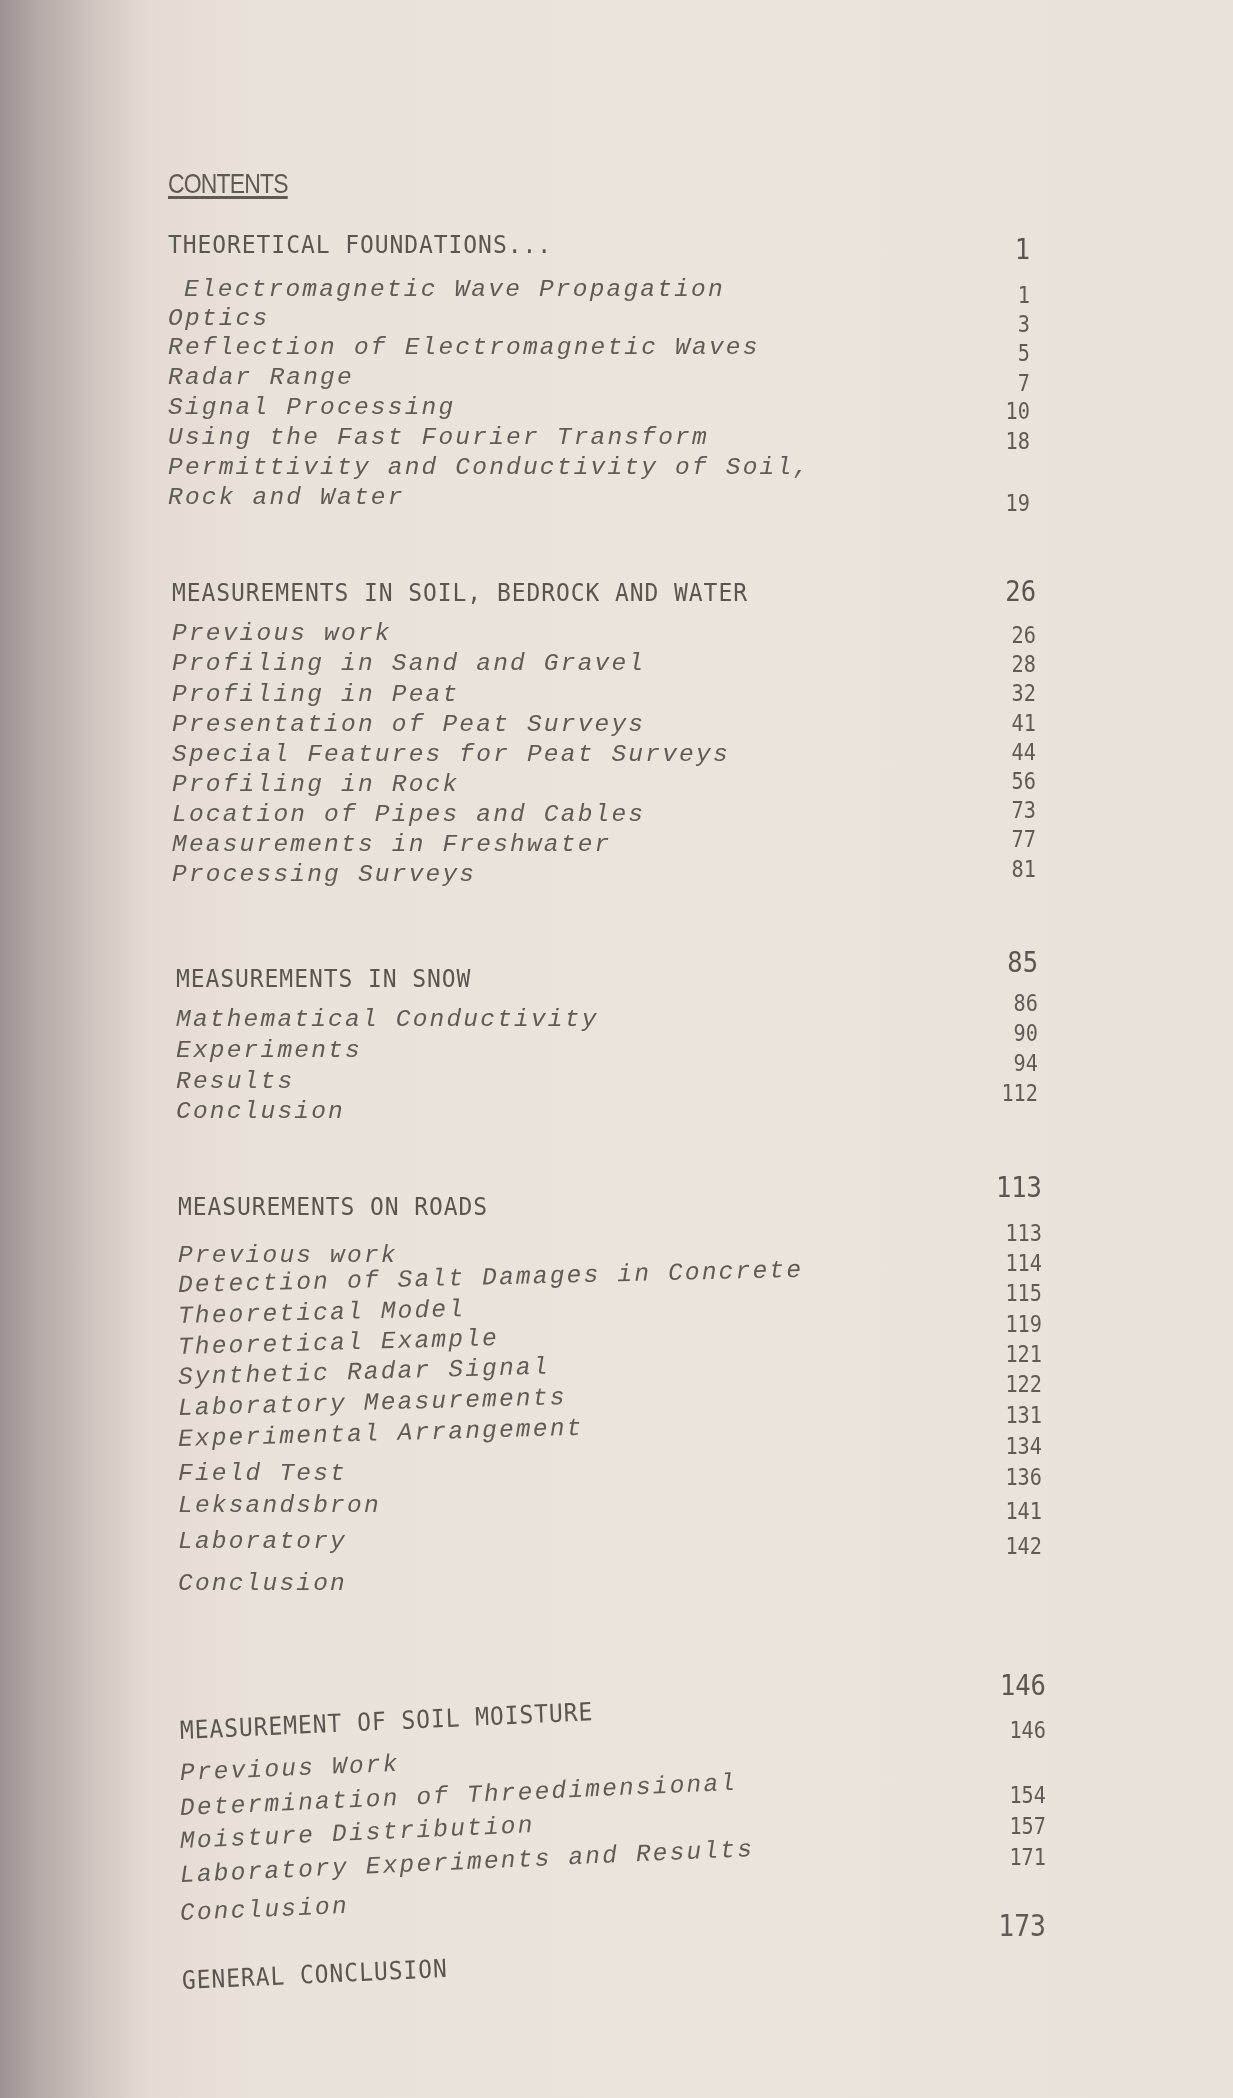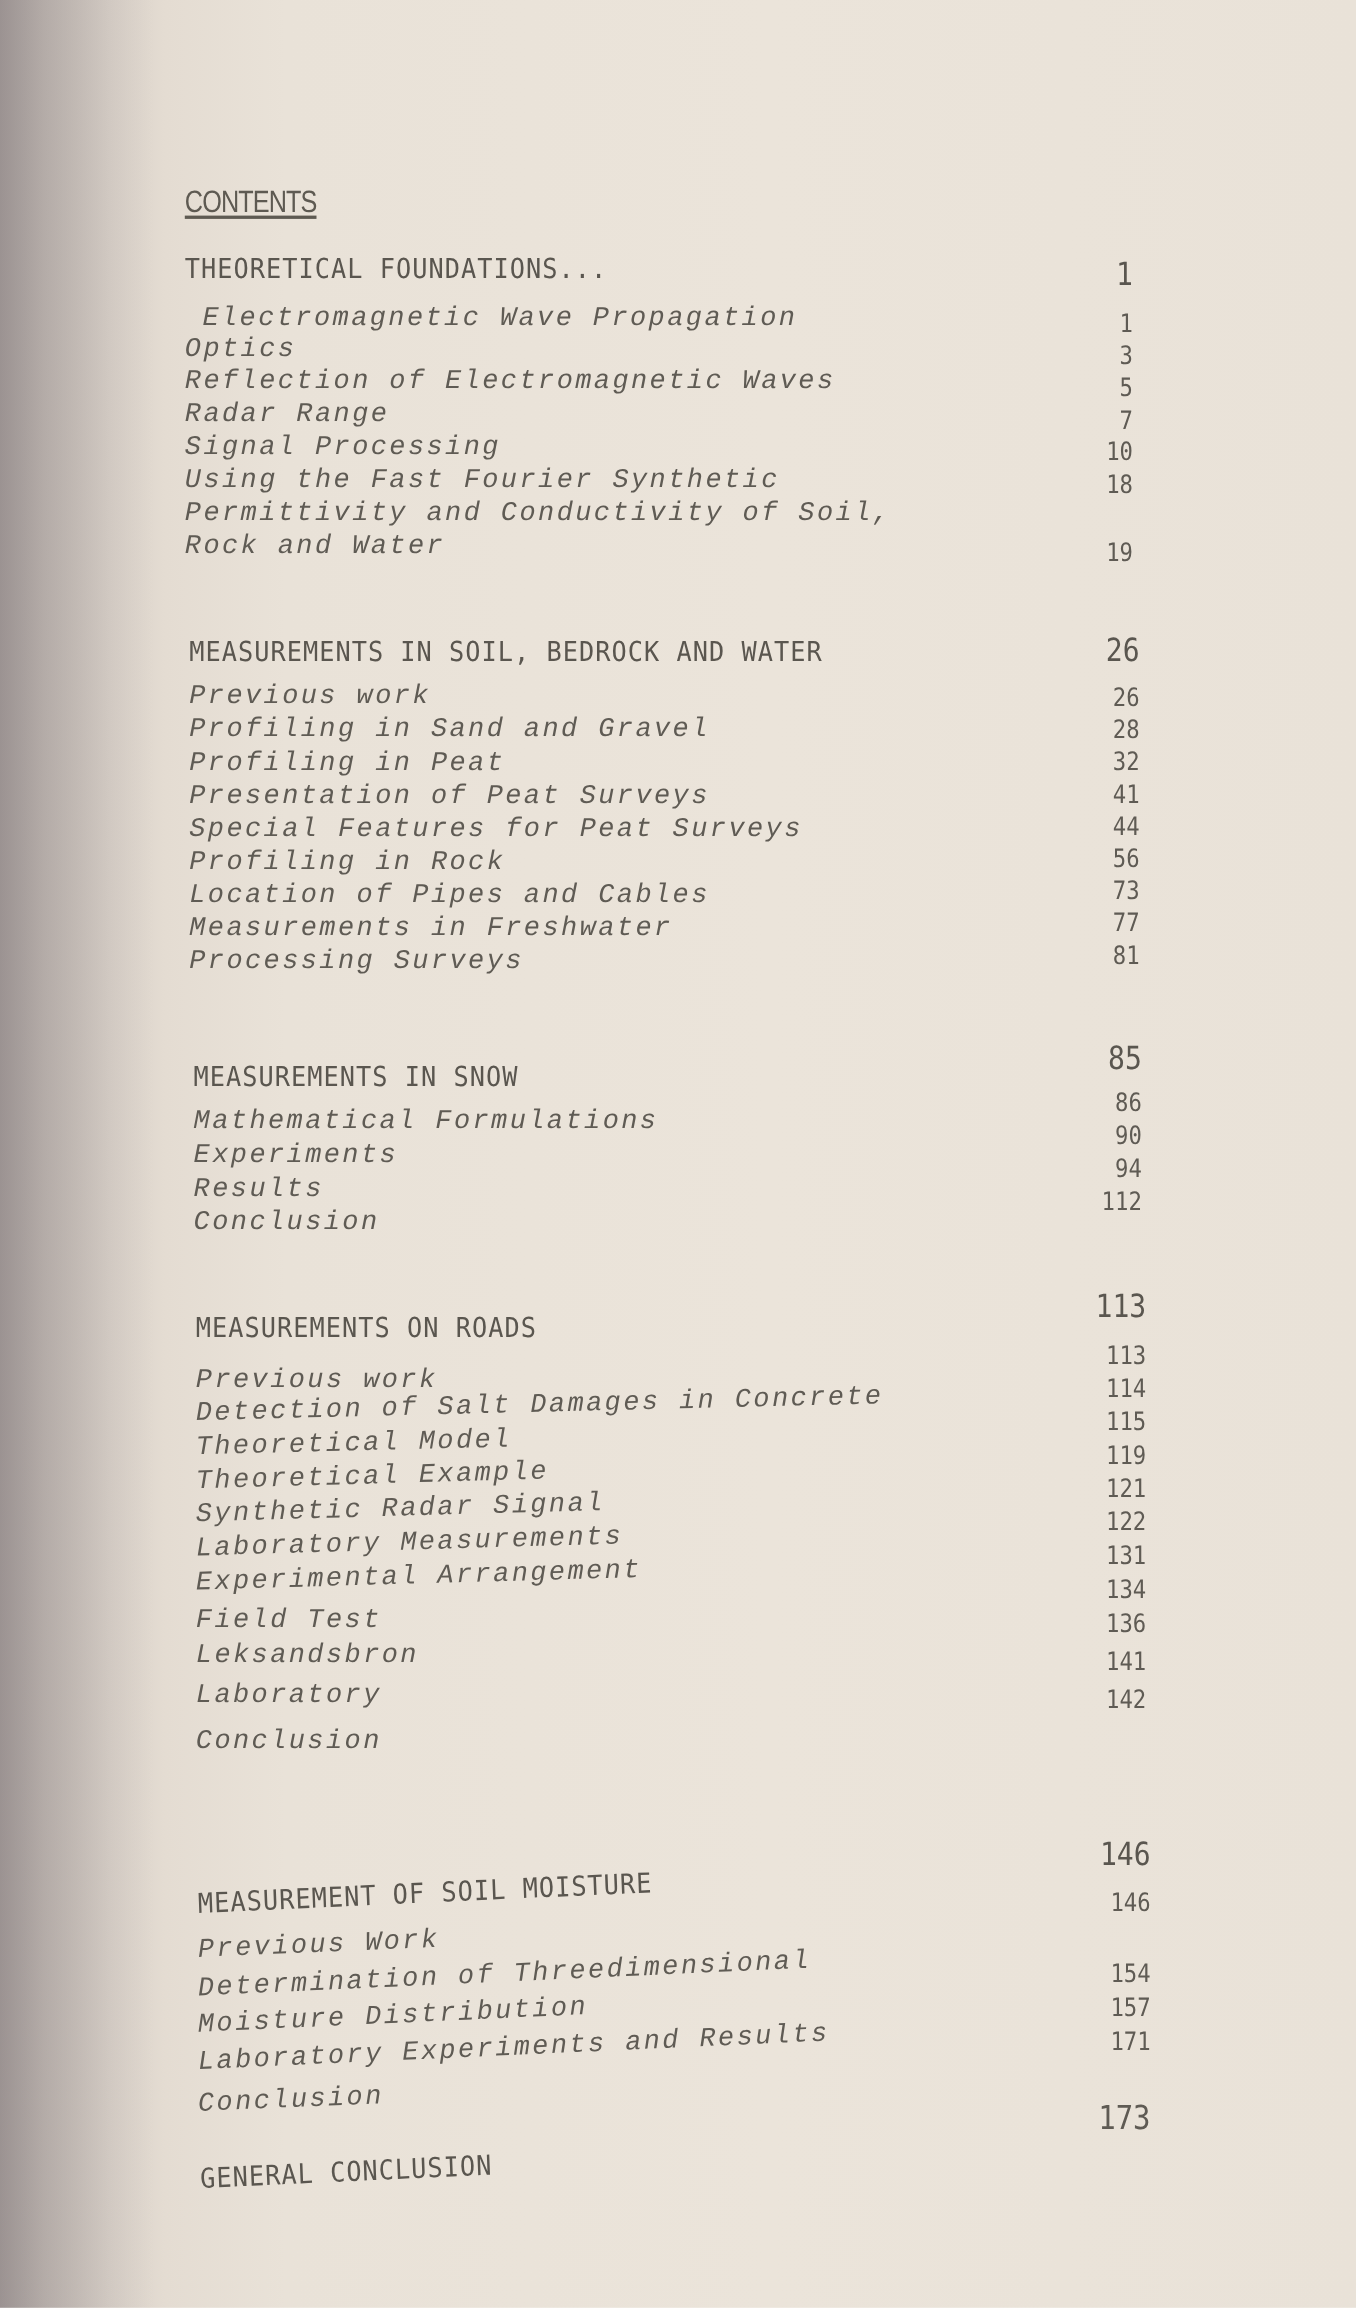--- a/index.html
+++ b/index.html
@@ -101,21 +101,21 @@
 
     <div class="item" style="left:168px; top:334px;font-family:Liberation Mono, monospace;">Reflection of Electromagnetic Waves</div>
     <div class="item-page" style="left:950px; top:340px;">5</div>
 
     <div class="item" style="left:168px; top:364px;">Radar Range</div>
     <div class="item-page" style="left:950px; top:370px;">7</div>
 
     <div class="item" style="left:168px; top:394px;">Signal Processing</div>
     <div class="item-page" style="left:950px; top:398px;">10</div>
 
-    <div class="item" style="left:168px; top:424px;">Using the Fast Fourier Synthetic</div>
+    <div class="item" style="left:168px; top:424px;">Using the Fast Fourier Transform</div>
     <div class="item-page" style="left:950px; top:428px;">18</div>
 
     <div class="item" style="left:168px; top:454px;">Permittivity and Conductivity of Soil,</div>
 
     <div class="item" style="left:168px; top:484px;">Rock and Water</div>
     <div class="item-page" style="left:950px; top:490px;">19</div>
   </div>
 
   <div>
     <div class="heading" style="left:172px; top:578px;">MEASUREMENTS IN SOIL, BEDROCK AND WATER</div>
@@ -146,21 +146,21 @@
     <div class="item-page" style="left:956px; top:826px;">77</div>
 
     <div class="item" style="left:172px; top:861px;">Processing Surveys</div>
     <div class="item-page" style="left:956px; top:856px;">81</div>
   </div>
 
   <div>
     <div class="heading" style="left:176px; top:964px;">MEASUREMENTS IN SNOW</div>
     <div class="heading-page" style="left:958px; top:945px;">85</div>
 
-    <div class="item" style="left:176px; top:1006px;">Mathematical Formulations</div>
+    <div class="item" style="left:176px; top:1006px;">Mathematical Conductivity</div>
     <div class="item-page" style="left:958px; top:990px;">86</div>
 
     <div class="item" style="left:176px; top:1037px;">Experiments</div>
     <div class="item-page" style="left:958px; top:1020px;">90</div>
 
     <div class="item" style="left:176px; top:1068px;">Results</div>
     <div class="item-page" style="left:958px; top:1050px;">94</div>
 
     <div class="item" style="left:176px; top:1098px;">Conclusion</div>
     <div class="item-page" style="left:958px; top:1080px;">112</div>

